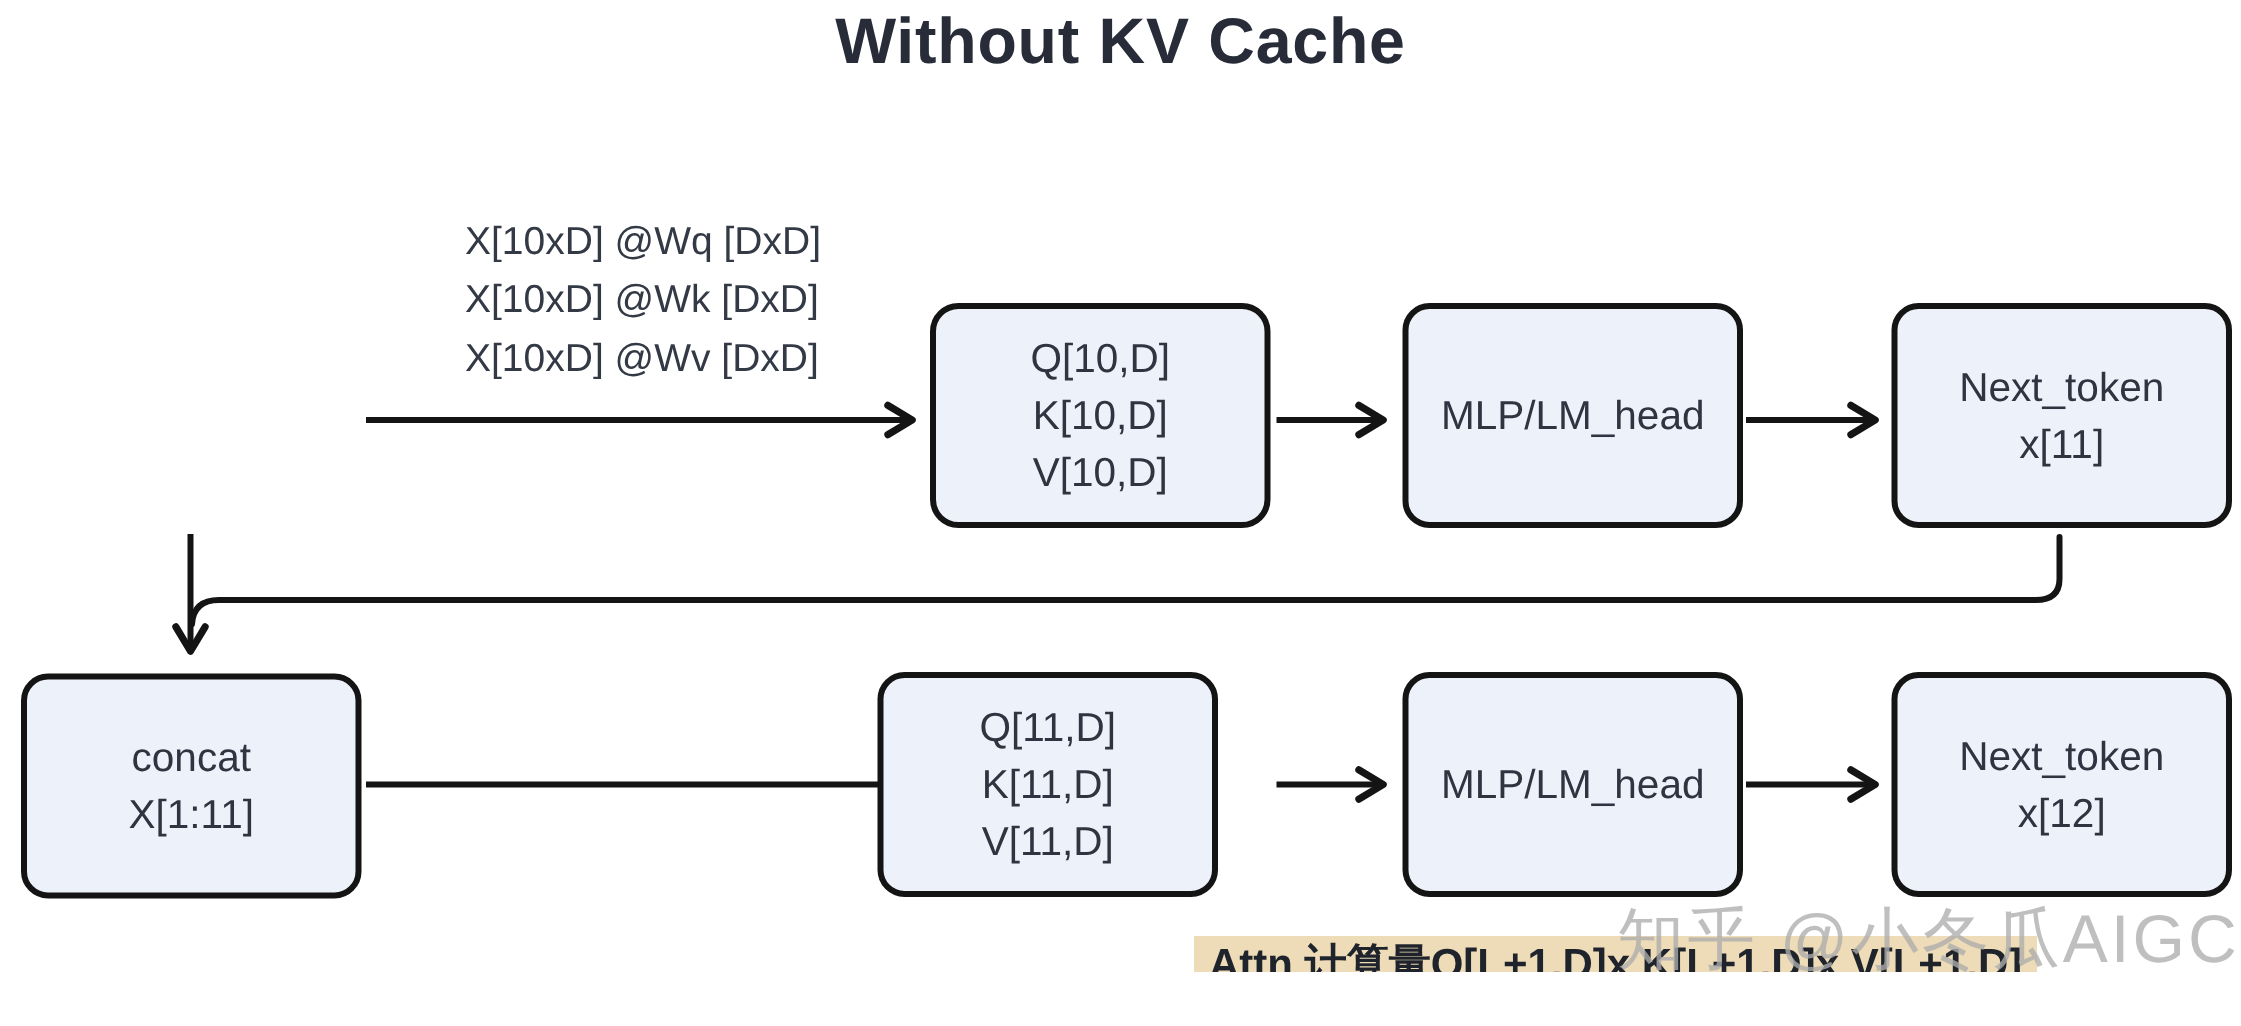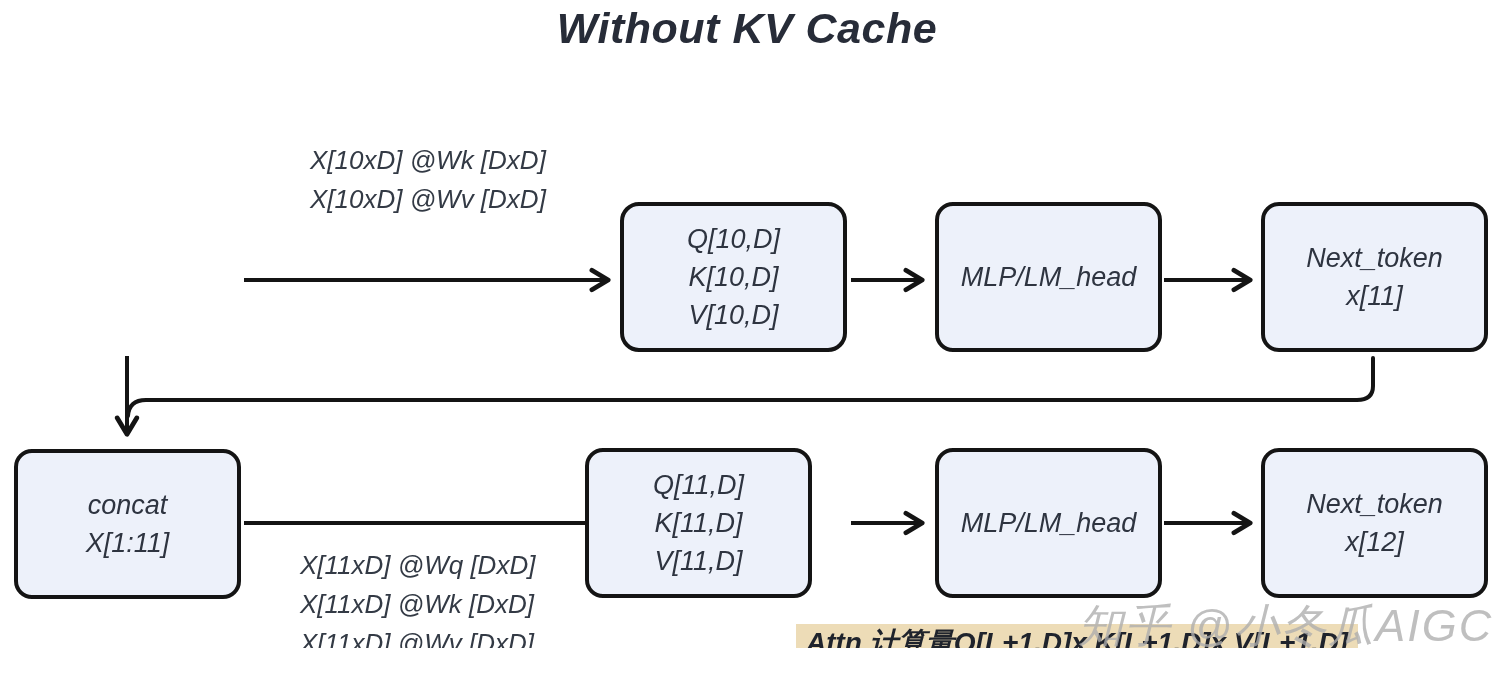--- a/index.html
+++ b/index.html
@@ -3,21 +3,20 @@
 <meta charset="utf-8">
 <style>
   html,body{margin:0;padding:0;background:#ffffff;}
   .canvas{
     position:relative;
     width:1494px;height:648px;
     background:#ffffff;
     overflow:hidden;
     font-family:"Liberation Sans","DejaVu Sans",sans-serif;
     color:#333a45;
-    font-style:italic;
   }
   .title{
     position:absolute;left:0;right:0;top:4px;
     margin:0;text-align:center;
     font-size:43px;font-weight:600;color:#272c38;
     letter-spacing:0.5px;
   }
   .arrows{position:absolute;left:0;top:0;}
   .node{
     position:absolute;
@@ -88,20 +87,21 @@
   <div class="node" style="left:935px;top:202px;">
     <span>MLP/LM_head</span>
   </div>
 
   <div class="node" style="left:1261px;top:202px;">
     <span>Next_token</span>
     <span>x[11]</span>
   </div>
 
   <div class="label-block" style="left:310px;top:141px;">
+    <div>X[10xD] @Wq [DxD]</div>
     <div>X[10xD] @Wk [DxD]</div>
     <div>X[10xD] @Wv [DxD]</div>
   </div>
 
 
   <div class="node" style="left:14px;top:449px;">
     <span>concat</span>
     <span>X[1:11]</span>
   </div>
 
@@ -113,25 +113,20 @@
 
   <div class="node" style="left:935px;top:448px;">
     <span>MLP/LM_head</span>
   </div>
 
   <div class="node" style="left:1261px;top:448px;">
     <span>Next_token</span>
     <span>x[12]</span>
   </div>
 
-  <div class="label-block" style="left:300px;top:546px;">
-    <div>X[11xD] @Wq [DxD]</div>
-    <div>X[11xD] @Wk [DxD]</div>
-    <div>X[11xD] @Wv [DxD]</div>
-  </div>
 
   <div class="attn-note" style="left:796px;top:624px;">
     <span>Attn 计算量Q[L+1,D]x K[L+1,D]x V[L+1,D]</span>
   </div>
 
   <div class="watermark">知乎 @小冬瓜AIGC</div>
 
 </div>
 
 </body></html>

